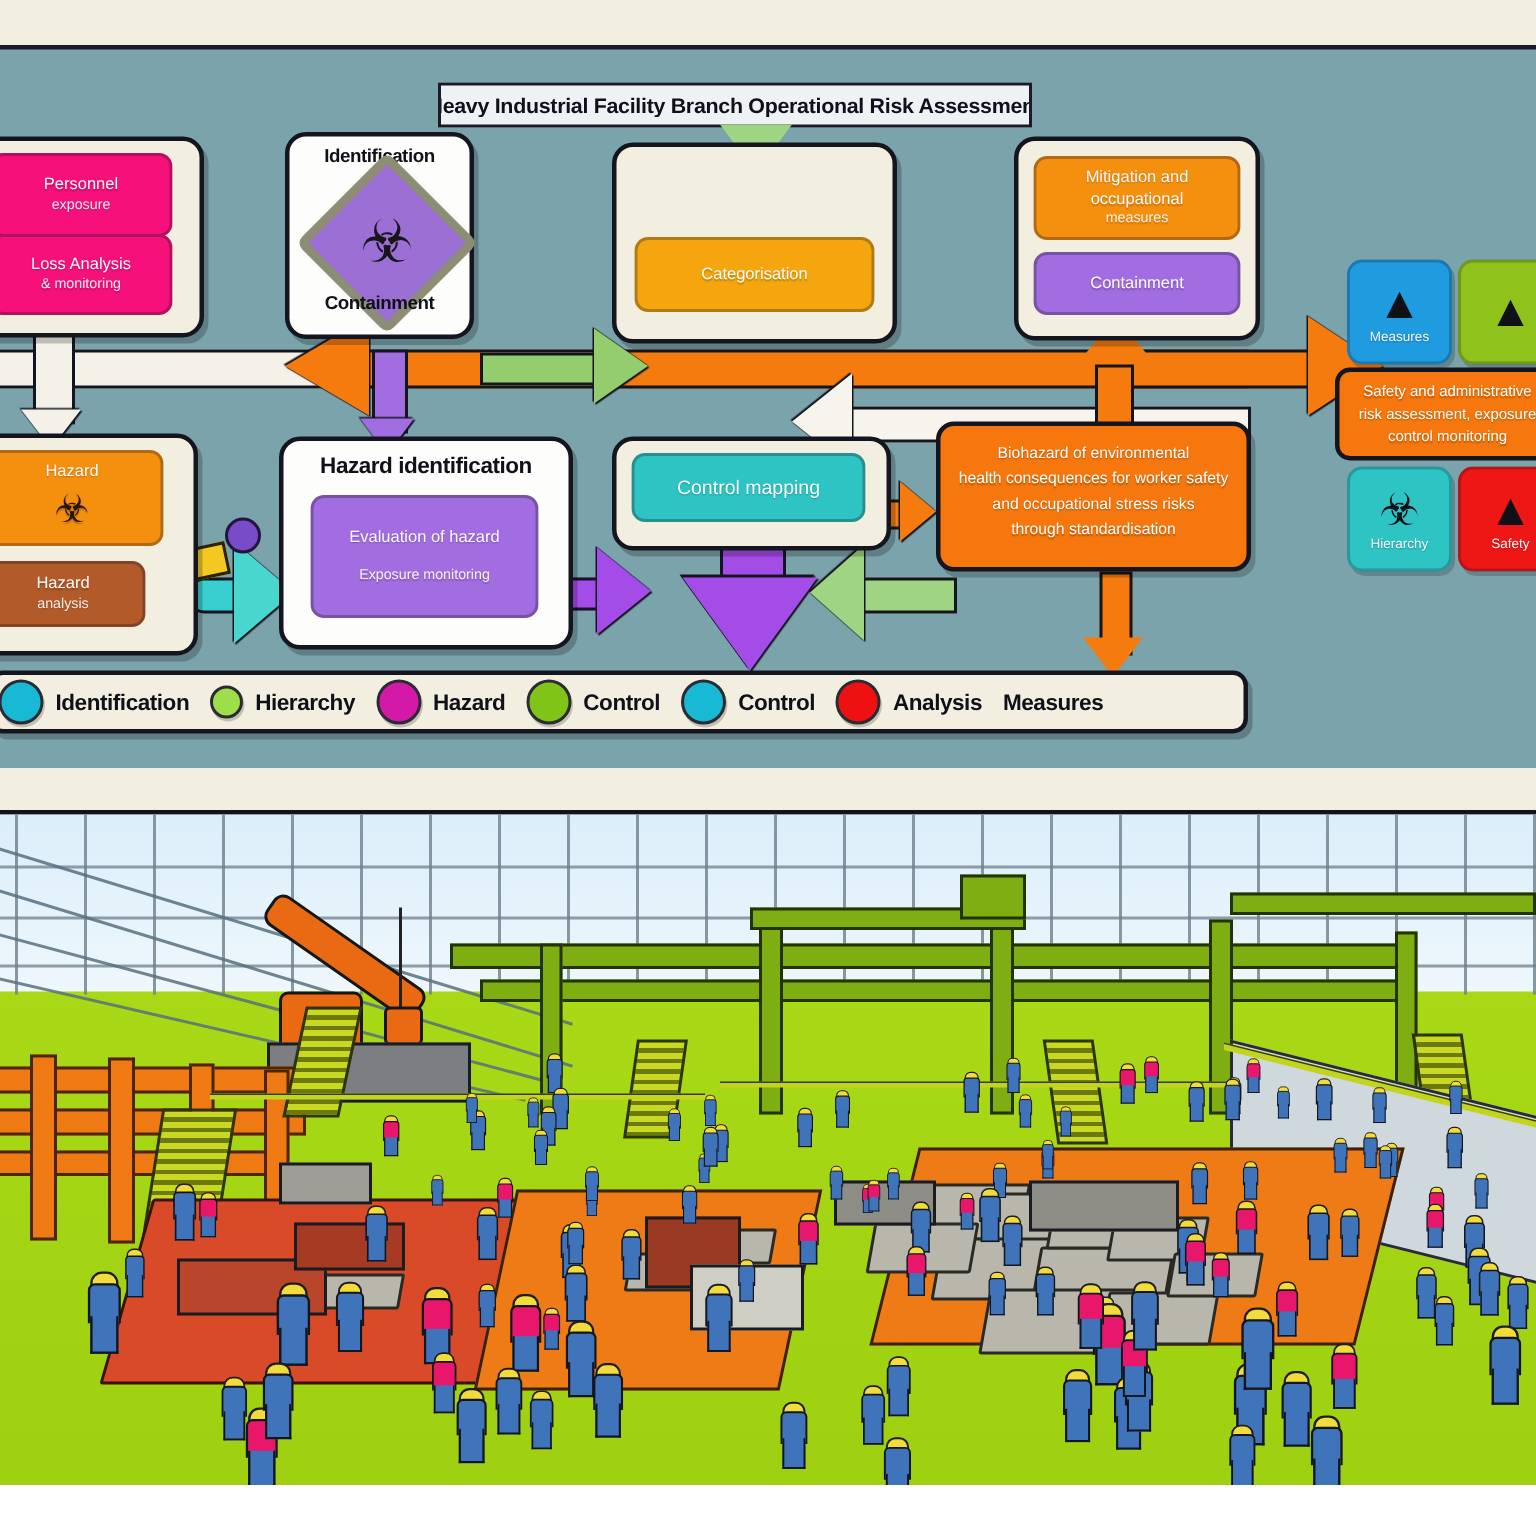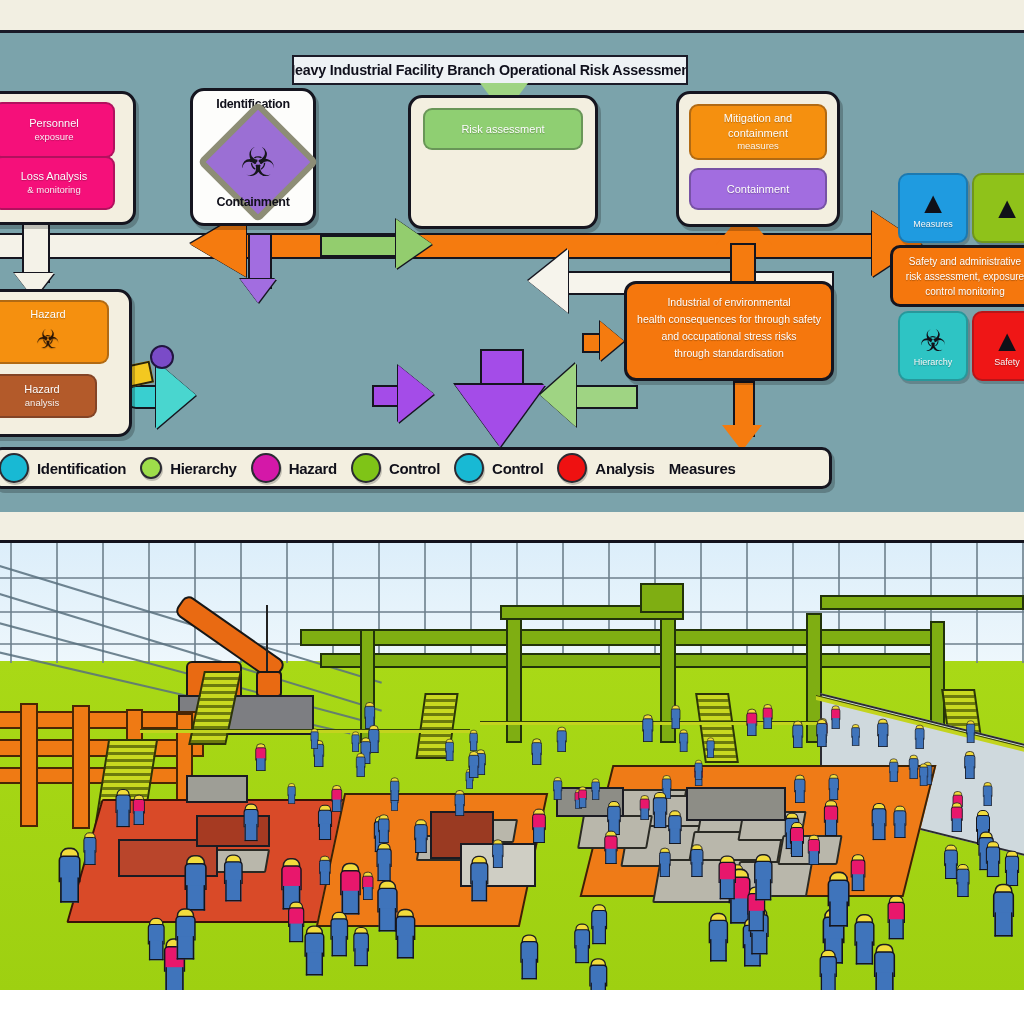--- a/index.html
+++ b/index.html
@@ -166,28 +166,28 @@
 
     <div class="card white" style="left:190px;top:55px;width:120px;height:132px;">
       <div class="hd" style="top:6px;font-size:12.5px;">Identification</div>
       <div class="diamond" style="left:22px;top:28px;">
         <span class="g">☣</span>
       </div>
       <div class="hd" style="top:104px;font-size:12.5px;">Containment</div>
     </div>
 
     <div class="card" style="left:408px;top:62px;width:184px;height:128px;">
-      <div class="chip" style="left:12px;top:10px;width:160px;height:42px;background:#8fcf72;">
-        <span>Risk assessment</span>
+      <div class="chip" style="left:12px;top:60px;width:160px;height:50px;background:#f5a60f;">
+        <span>Categorisation</span>
       </div>
     </div>
 
     <div class="card" style="left:676px;top:58px;width:158px;height:130px;">
       <div class="chip" style="left:10px;top:10px;width:138px;height:56px;background:#f5900f;">
-        <span>Mitigation and containment</span>
+        <span>Mitigation and occupational</span>
         <span class="l2">measures</span>
       </div>
       <div class="chip" style="left:10px;top:74px;width:138px;height:42px;background:#a26de0;">
         <span>Containment</span>
       </div>
     </div>
 
     <div class="tile" style="left:898px;top:140px;width:66px;height:66px;background:#1f9be0;">
       <span class="sym">▲</span>
       <span class="cap">Measures</span>
@@ -217,28 +217,40 @@
       <div class="chip" style="left:10px;top:8px;width:122px;height:64px;background:#f5900f;">
         <span>Hazard</span>
         <span style="font-size:26px;color:#2a1505;">☣</span>
       </div>
       <div class="chip" style="left:10px;top:82px;width:110px;height:44px;background:#b35a2a;">
         <span>Hazard</span>
         <span class="l2">analysis</span>
       </div>
     </div>
 
-
+    <div class="card white" style="left:186px;top:258px;width:190px;height:136px;">
+      <div class="hd" style="top:8px;font-size:15px;">Hazard identification</div>
+      <div class="chip" style="left:18px;top:36px;width:152px;height:82px;background:#a26de0;">
+        <span>Evaluation of hazard</span>
+        <span class="l2" style="margin-top:12px;">Exposure monitoring</span>
+      </div>
+    </div>
+
+    <div class="card" style="left:408px;top:258px;width:180px;height:70px;">
+      <div class="chip" style="left:10px;top:8px;width:156px;height:46px;background:#2ec4c4;font-size:13px;">
+        <span>Control mapping</span>
+      </div>
+    </div>
 
     <div style="position:absolute;left:624px;top:248px;width:210px;height:100px;background:#f5770d;
                 border:3px solid #15151f;border-radius:12px;color:#fff;font-size:10.5px;line-height:1.62;
                 text-align:center;padding:10px 8px;box-sizing:border-box;
                 text-shadow:0 1px 1px rgba(0,0,0,.3);box-shadow:3px 4px 0 rgba(0,0,0,.2);">
-      <div>Industrial of environmental</div>
-      <div>health consequences for through safety</div>
+      <div>Biohazard of environmental</div>
+      <div>health consequences for worker safety</div>
       <div>and occupational stress risks</div>
       <div>through standardisation</div>
     </div>
 
     <div class="legend">
       <div class="lg">
         <span class="dot" style="background:#18b9d4;"></span>
         <span class="lgt">Identification</span>
       </div>
       <div class="lg">

